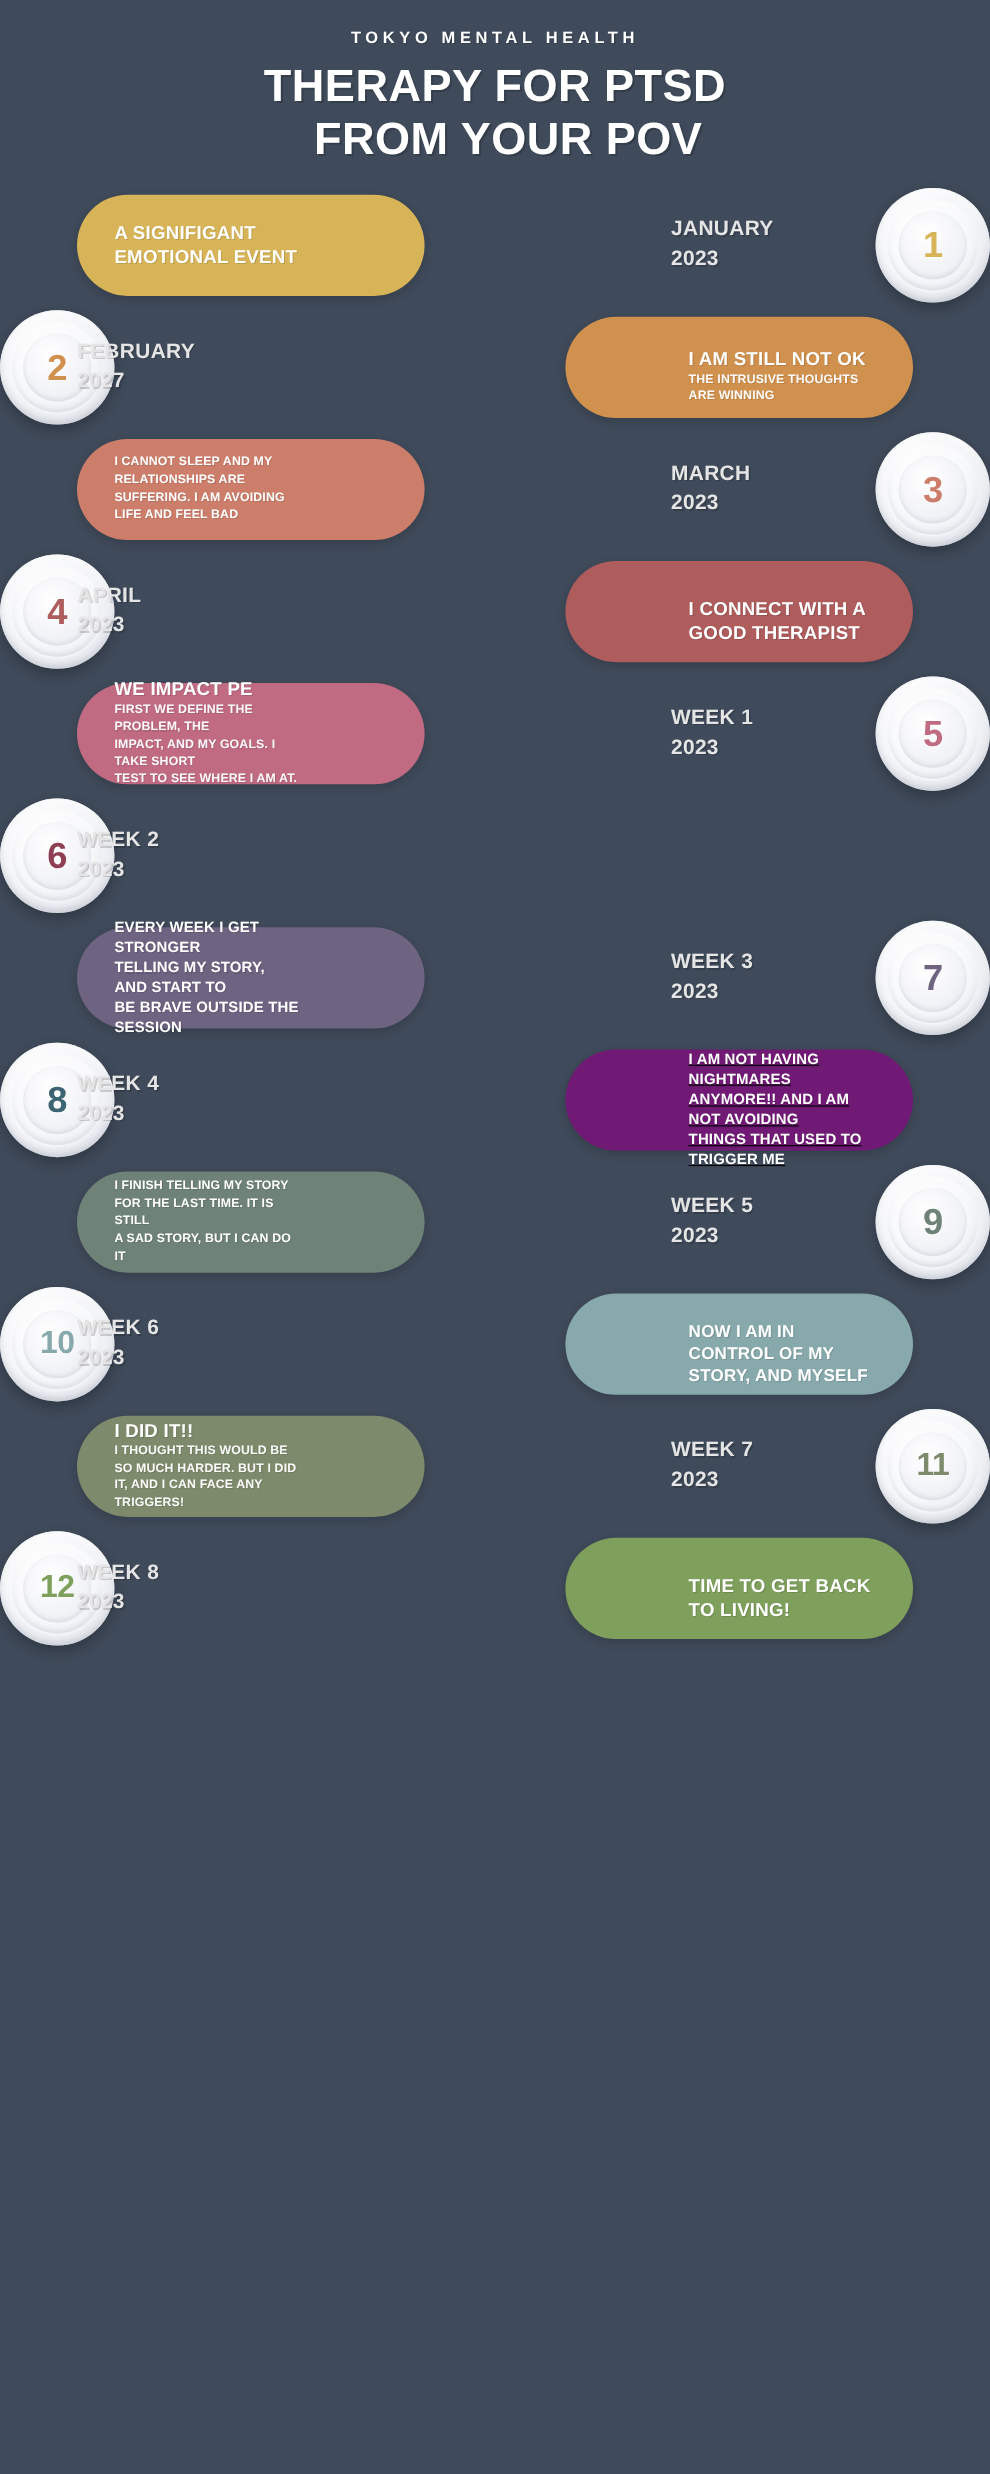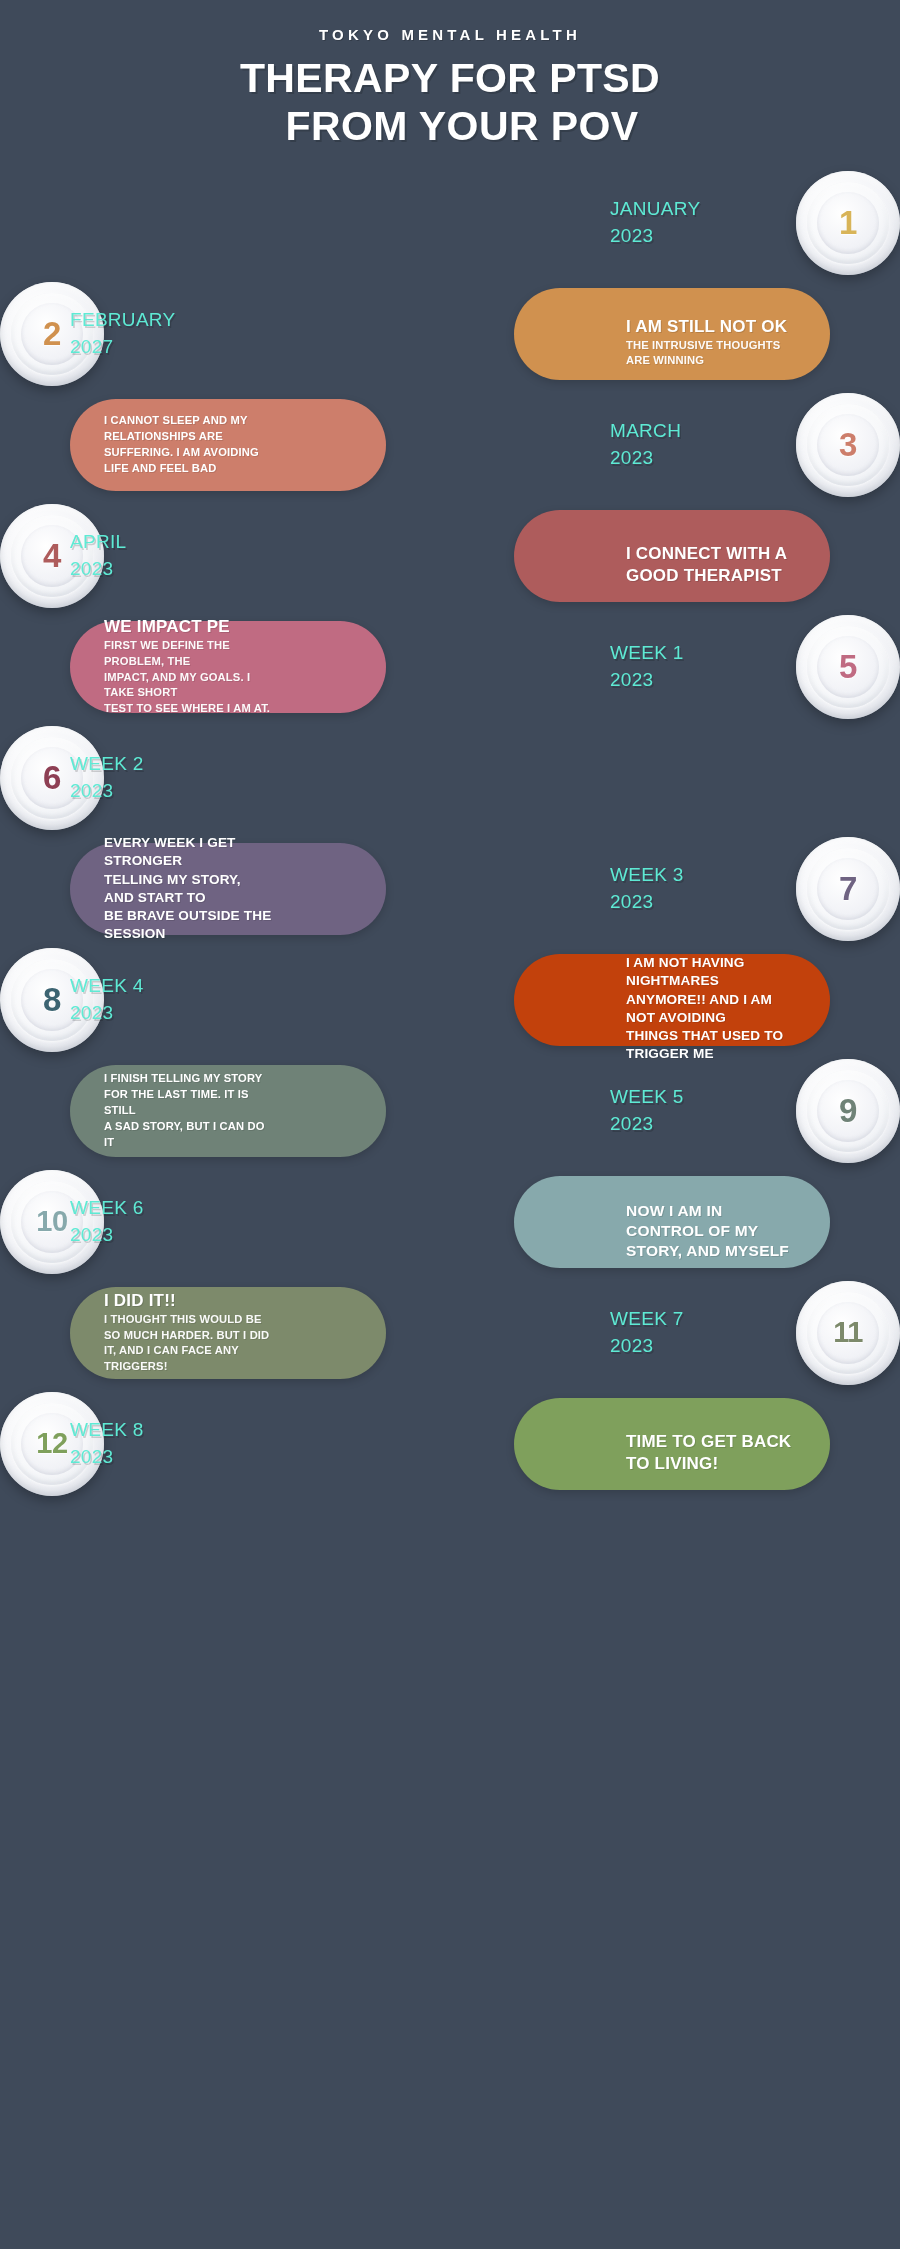--- a/index.html
+++ b/index.html
@@ -144,23 +144,23 @@
   .disc-num.two-digit { font-size: 29px; }
 
   .row.left .disc  { right: 0px; }
   .row.right .disc { left: 0px; }
 
   
   .date {
     position: absolute;
     top: 50%;
     transform: translateY(-50%);
-    color: #5eead4;
+    color: #e5e5e5;
     font-size: 19px;
-    font-weight: 400;
+    font-weight: 700;
     line-height: 1.42;
     letter-spacing: 0.3px;
     text-shadow: 1.5px 1.5px 0 rgba(0,0,0,0.16);
     white-space: pre-line;
   }
   .row.left .date  { right: 70px; text-align: left; width: 220px; }
   .row.right .date { left: 70px;  text-align: left; width: 220px; }
 </style>
 </head>
 <body>
@@ -168,20 +168,26 @@
 <div class="header">
   <div class="brand">TOKYO MENTAL HEALTH</div>
   <div class="title">
     <span>THERAPY FOR PTSD</span>
     <span class="title-line2">FROM YOUR POV</span>
   </div>
 </div>
 
 <div class="timeline" id="timeline">
     <div class="row left">
+      <div class="pill" style="background: rgb(216, 180, 88);">
+        <div class="pill-text">
+          <div class="pill-head" style="white-space: pre-line;">A SIGNIFIGANT
+EMOTIONAL EVENT</div>
+        </div>
+      </div>
       <div class="disc">
         <span class="disc-num" style="color: rgb(216, 180, 88);">1</span>
       </div>
       <div class="date">JANUARY
 2023</div>
     </div>
     <div class="row right">
       <div class="pill" style="background: rgb(208, 145, 79);">
         <div class="pill-text">
           <div class="pill-head" style="white-space: pre-line;">I AM STILL NOT OK</div>
@@ -253,21 +259,21 @@
 BE BRAVE OUTSIDE THE SESSION</div>
         </div>
       </div>
       <div class="disc">
         <span class="disc-num" style="color: rgb(111, 99, 130);">7</span>
       </div>
       <div class="date">WEEK 3
 2023</div>
     </div>
     <div class="row right">
-      <div class="pill" style="background: #c2410c;">
+      <div class="pill" style="background: #701a75; text-decoration: underline;">
         <div class="pill-text">
           <div class="pill-body-med" style="white-space: pre-line;">I AM NOT HAVING NIGHTMARES
 ANYMORE!! AND I AM NOT AVOIDING
 THINGS THAT USED TO TRIGGER ME</div>
         </div>
       </div>
       <div class="disc">
         <span class="disc-num" style="color: rgb(60, 100, 114);">8</span>
       </div>
       <div class="date">WEEK 4

